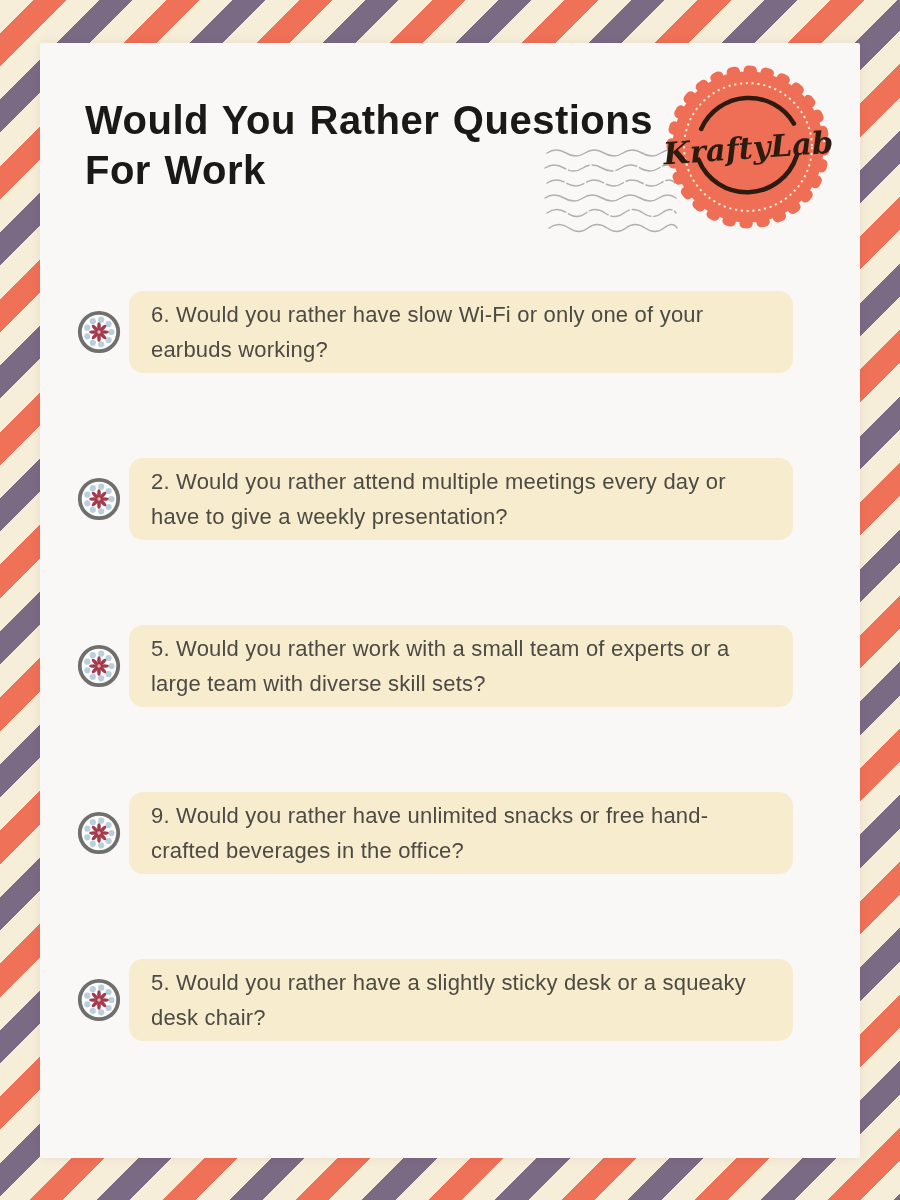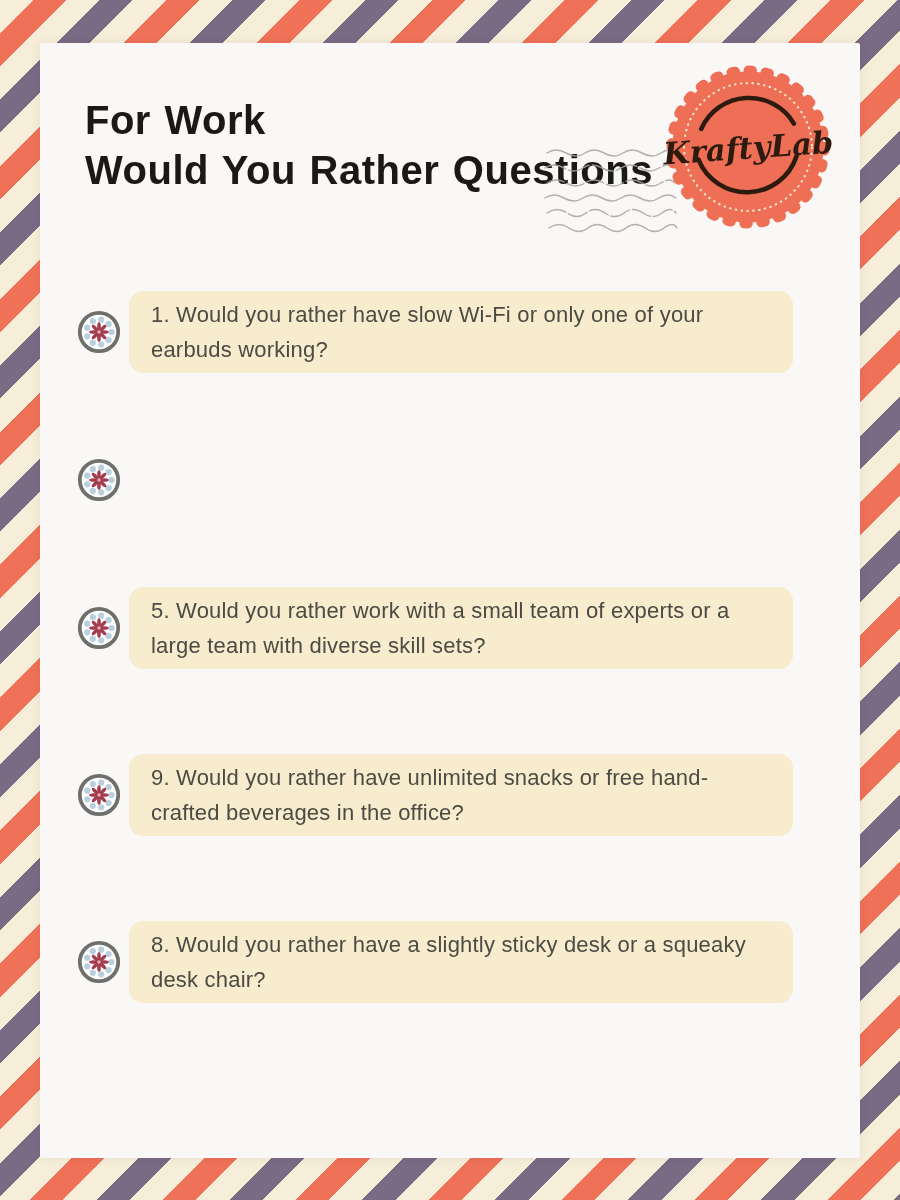--- a/index.html
+++ b/index.html
@@ -97,22 +97,22 @@
     color: var(--question-text, #4B4A43);
   }
 </style>
 </head>
 <body>
 
 <div class="poster">
   <div class="card">
 
     <div class="title">
+      <div>Would You Rather Questions</div>
       <div>For Work</div>
-      <div>Would You Rather Questions</div>
     </div>
 
     <svg class="postmark" viewBox="0 0 135 92" fill="none">
       <g stroke="var(--postmark-gray, #A6A49E)" stroke-width="1.5" stroke-linecap="round" opacity="0.85">
         <path d="M4 7 Q13 1 23 7 T42 7 T61 7 T80 7 T99 7 T118 7 T132 7"></path>
         <path d="M2 22 Q11 16 21 22 T40 22 T59 22 T78 22 T97 22 T116 22 T133 22" stroke-dasharray="22 3"></path>
         <path d="M4 37 Q13 31 23 37 T42 37 T61 37 T80 37 T99 37 T118 37 T132 37" stroke-dasharray="18 3"></path>
         <path d="M2 52 Q11 46 21 52 T40 52 T59 52 T78 52 T97 52 T116 52 T133 52"></path>
         <path d="M4 67 Q14 60 24 67 T43 67 T62 67 T81 67 T100 67 T119 67 T133 67" stroke-dasharray="20 3"></path>
         <path d="M6 82 Q16 75 26 82 T45 82 T64 82 T83 82 T102 82 T121 82 T134 82"></path>
@@ -154,50 +154,53 @@
               <ellipse cx="22" cy="16.6" rx="1.8" ry="4.4" transform="rotate(90 22 22)"></ellipse>
               <ellipse cx="22" cy="16.6" rx="1.8" ry="4.4" transform="rotate(135 22 22)"></ellipse>
               <ellipse cx="22" cy="16.6" rx="1.8" ry="4.4" transform="rotate(180 22 22)"></ellipse>
               <ellipse cx="22" cy="16.6" rx="1.8" ry="4.4" transform="rotate(225 22 22)"></ellipse>
               <ellipse cx="22" cy="16.6" rx="1.8" ry="4.4" transform="rotate(270 22 22)"></ellipse>
               <ellipse cx="22" cy="16.6" rx="1.8" ry="4.4" transform="rotate(315 22 22)"></ellipse>
             </g>
             <circle cx="22" cy="22" r="1.7" fill="#E3B0AA"></circle>
           </svg>
           <div class="q-box">
-            <div class="q-text">1. Would you rather have slow Wi-Fi or only one of your earbuds working?</div>
-          </div>
-        </div>
-
-        <div class="q-row">
-          <svg class="bullet" viewBox="0 0 44 44">
-            <circle cx="22" cy="22" r="19.2" fill="#FDFDFB" stroke="var(--icon-ring-gray, #6F6F6D)" stroke-width="3.8"></circle>
-            <g fill="var(--icon-petal-blue, #BACFDE)">
-              <circle cx="34.5" cy="22" r="3.1"></circle>
-              <circle cx="31.6" cy="30" r="3.1"></circle>
-              <circle cx="24.2" cy="34.3" r="3.1"></circle>
-              <circle cx="15.8" cy="32.8" r="3.1"></circle>
-              <circle cx="10.3" cy="26.3" r="3.1"></circle>
-              <circle cx="10.3" cy="17.7" r="3.1"></circle>
-              <circle cx="15.8" cy="11.2" r="3.1"></circle>
-              <circle cx="24.2" cy="9.7" r="3.1"></circle>
-              <circle cx="31.6" cy="14" r="3.1"></circle>
-            </g>
-            <g fill="var(--icon-petal-red, #A23B4E)">
-              <ellipse cx="22" cy="16.6" rx="1.8" ry="4.4"></ellipse>
-              <ellipse cx="22" cy="16.6" rx="1.8" ry="4.4" transform="rotate(45 22 22)"></ellipse>
-              <ellipse cx="22" cy="16.6" rx="1.8" ry="4.4" transform="rotate(90 22 22)"></ellipse>
-              <ellipse cx="22" cy="16.6" rx="1.8" ry="4.4" transform="rotate(135 22 22)"></ellipse>
-              <ellipse cx="22" cy="16.6" rx="1.8" ry="4.4" transform="rotate(180 22 22)"></ellipse>
-              <ellipse cx="22" cy="16.6" rx="1.8" ry="4.4" transform="rotate(225 22 22)"></ellipse>
-              <ellipse cx="22" cy="16.6" rx="1.8" ry="4.4" transform="rotate(270 22 22)"></ellipse>
-              <ellipse cx="22" cy="16.6" rx="1.8" ry="4.4" transform="rotate(315 22 22)"></ellipse>
-            </g>
-            <circle cx="22" cy="22" r="1.7" fill="#E3B0AA"></circle>
-          </svg>
+            <div class="q-text">6. Would you rather have slow Wi-Fi or only one of your earbuds working?</div>
+          </div>
+        </div>
+
+        <div class="q-row">
+          <svg class="bullet" viewBox="0 0 44 44">
+            <circle cx="22" cy="22" r="19.2" fill="#FDFDFB" stroke="var(--icon-ring-gray, #6F6F6D)" stroke-width="3.8"></circle>
+            <g fill="var(--icon-petal-blue, #BACFDE)">
+              <circle cx="34.5" cy="22" r="3.1"></circle>
+              <circle cx="31.6" cy="30" r="3.1"></circle>
+              <circle cx="24.2" cy="34.3" r="3.1"></circle>
+              <circle cx="15.8" cy="32.8" r="3.1"></circle>
+              <circle cx="10.3" cy="26.3" r="3.1"></circle>
+              <circle cx="10.3" cy="17.7" r="3.1"></circle>
+              <circle cx="15.8" cy="11.2" r="3.1"></circle>
+              <circle cx="24.2" cy="9.7" r="3.1"></circle>
+              <circle cx="31.6" cy="14" r="3.1"></circle>
+            </g>
+            <g fill="var(--icon-petal-red, #A23B4E)">
+              <ellipse cx="22" cy="16.6" rx="1.8" ry="4.4"></ellipse>
+              <ellipse cx="22" cy="16.6" rx="1.8" ry="4.4" transform="rotate(45 22 22)"></ellipse>
+              <ellipse cx="22" cy="16.6" rx="1.8" ry="4.4" transform="rotate(90 22 22)"></ellipse>
+              <ellipse cx="22" cy="16.6" rx="1.8" ry="4.4" transform="rotate(135 22 22)"></ellipse>
+              <ellipse cx="22" cy="16.6" rx="1.8" ry="4.4" transform="rotate(180 22 22)"></ellipse>
+              <ellipse cx="22" cy="16.6" rx="1.8" ry="4.4" transform="rotate(225 22 22)"></ellipse>
+              <ellipse cx="22" cy="16.6" rx="1.8" ry="4.4" transform="rotate(270 22 22)"></ellipse>
+              <ellipse cx="22" cy="16.6" rx="1.8" ry="4.4" transform="rotate(315 22 22)"></ellipse>
+            </g>
+            <circle cx="22" cy="22" r="1.7" fill="#E3B0AA"></circle>
+          </svg>
+          <div class="q-box">
+            <div class="q-text">2. Would you rather attend multiple meetings every day or have to give a weekly presentation?</div>
+          </div>
         </div>
 
         <div class="q-row">
           <svg class="bullet" viewBox="0 0 44 44">
             <circle cx="22" cy="22" r="19.2" fill="#FDFDFB" stroke="var(--icon-ring-gray, #6F6F6D)" stroke-width="3.8"></circle>
             <g fill="var(--icon-petal-blue, #BACFDE)">
               <circle cx="34.5" cy="22" r="3.1"></circle>
               <circle cx="31.6" cy="30" r="3.1"></circle>
               <circle cx="24.2" cy="34.3" r="3.1"></circle>
               <circle cx="15.8" cy="32.8" r="3.1"></circle>
@@ -275,19 +278,19 @@
               <ellipse cx="22" cy="16.6" rx="1.8" ry="4.4" transform="rotate(90 22 22)"></ellipse>
               <ellipse cx="22" cy="16.6" rx="1.8" ry="4.4" transform="rotate(135 22 22)"></ellipse>
               <ellipse cx="22" cy="16.6" rx="1.8" ry="4.4" transform="rotate(180 22 22)"></ellipse>
               <ellipse cx="22" cy="16.6" rx="1.8" ry="4.4" transform="rotate(225 22 22)"></ellipse>
               <ellipse cx="22" cy="16.6" rx="1.8" ry="4.4" transform="rotate(270 22 22)"></ellipse>
               <ellipse cx="22" cy="16.6" rx="1.8" ry="4.4" transform="rotate(315 22 22)"></ellipse>
             </g>
             <circle cx="22" cy="22" r="1.7" fill="#E3B0AA"></circle>
           </svg>
           <div class="q-box">
-            <div class="q-text">8. Would you rather have a slightly sticky desk or a squeaky desk chair?</div>
+            <div class="q-text">5. Would you rather have a slightly sticky desk or a squeaky desk chair?</div>
           </div>
         </div>
       </div>
 
   </div>
 </div>
 
 </body></html>

